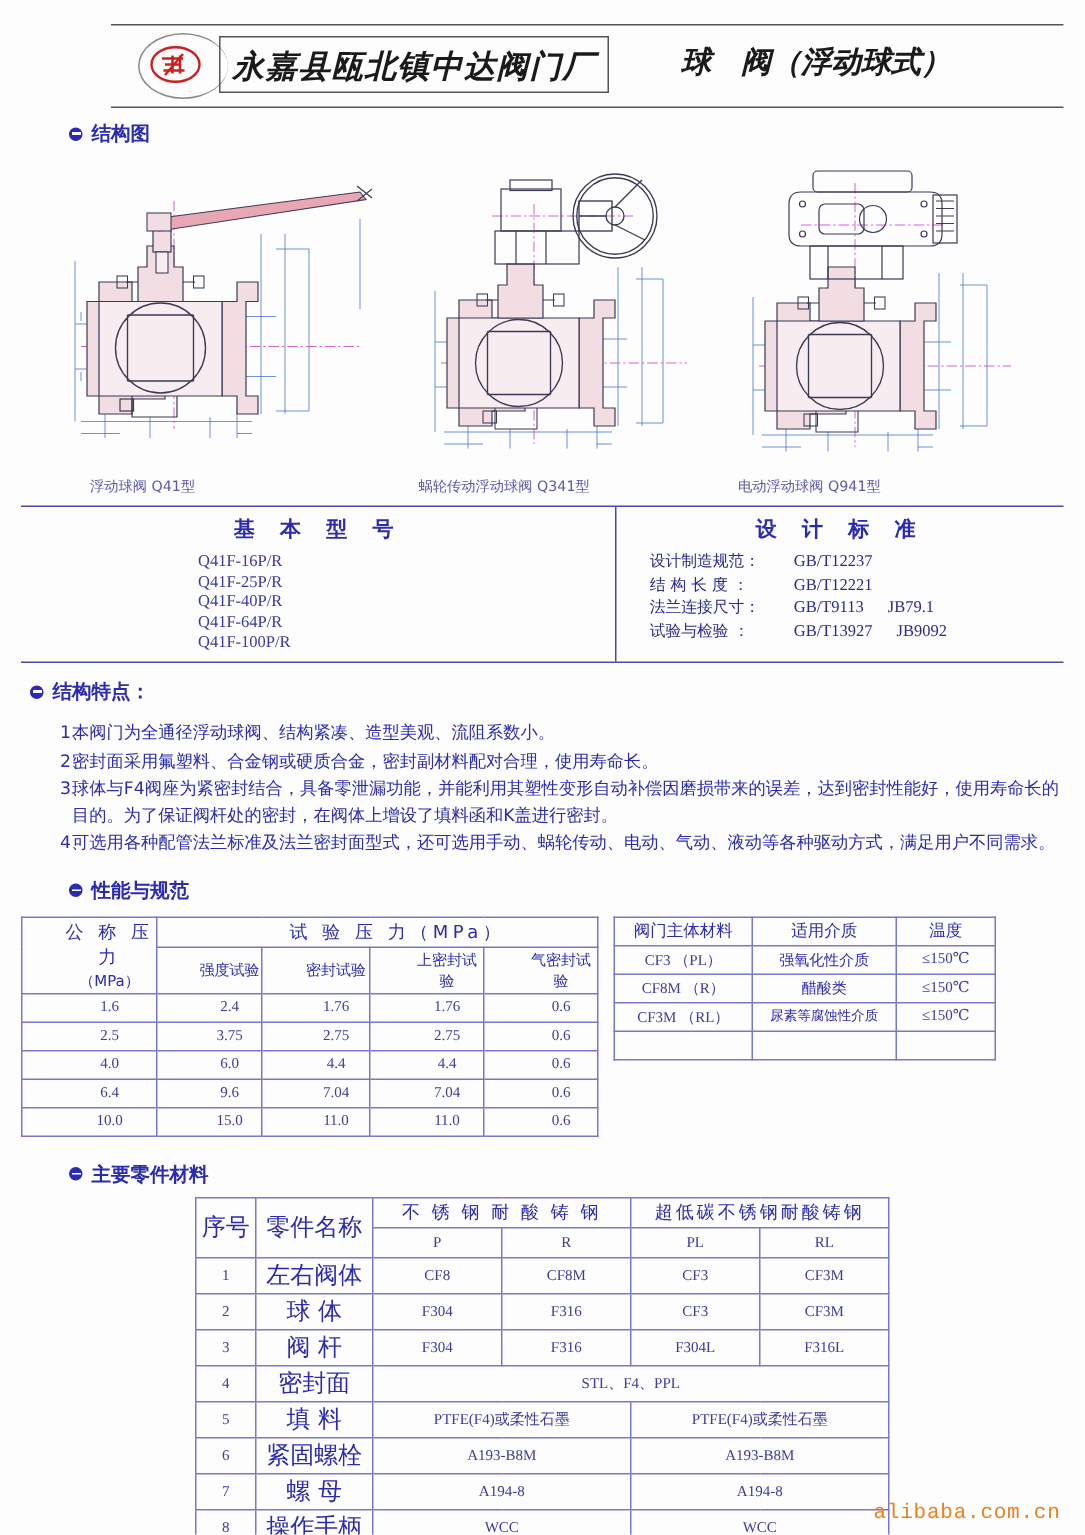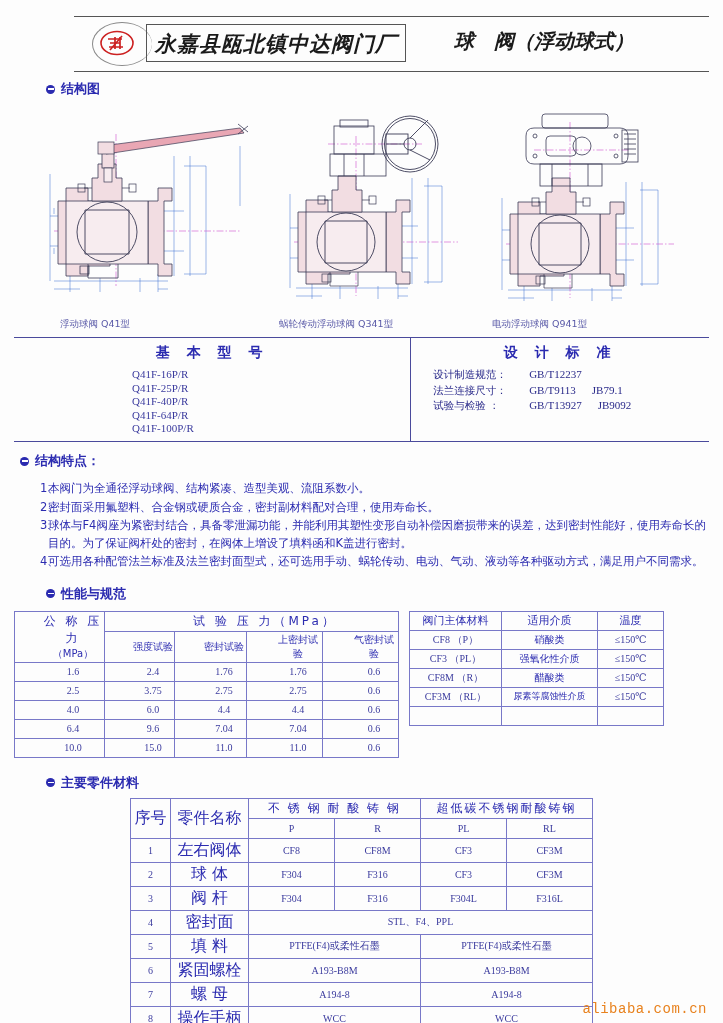--- a/index.html
+++ b/index.html
@@ -395,20 +395,24 @@
     </div>
   </div>
   <div class="ms-right">
     <div class="ms-head">设 计 标 准</div>
     <div class="std-list">
       <div class="std-row">
         <span class="std-label">设计制造规范：</span>
         <span class="std-val">GB/T12237</span>
       </div>
       <div class="std-row">
+        <span class="std-label">结 构 长 度 ：</span>
+        <span class="std-val">GB/T12221</span>
+      </div>
+      <div class="std-row">
         <span class="std-label">法兰连接尺寸：</span>
         <span class="std-val">GB/T9113</span>
         <span class="std-val2">JB79.1</span>
       </div>
       <div class="std-row">
         <span class="std-label">试验与检验  ：</span>
         <span class="std-val">GB/T13927</span>
         <span class="std-val2">JB9092</span>
       </div>
     </div>
@@ -498,25 +502,20 @@
     </table>
 
   <table class="tbl perf-right">
     <tbody>
         <tr>
       <td class="hz" style="width:92px;font-size:11px;">阀门主体材料</td>
       <td class="hz" style="width:96px;font-size:11px;">适用介质</td>
       <td class="hz" style="width:66px;font-size:11px;">温度</td>
     </tr>
     <tr>
-      <td>CF8 （P）</td>
-      <td class="hz">硝酸类</td>
-      <td>≤150℃</td>
-    </tr>
-    <tr>
       <td>CF3 （PL）</td>
       <td class="hz">强氧化性介质</td>
       <td>≤150℃</td>
     </tr>
     <tr>
       <td>CF8M （R）</td>
       <td class="hz">醋酸类</td>
       <td>≤150℃</td>
     </tr>
     <tr>

